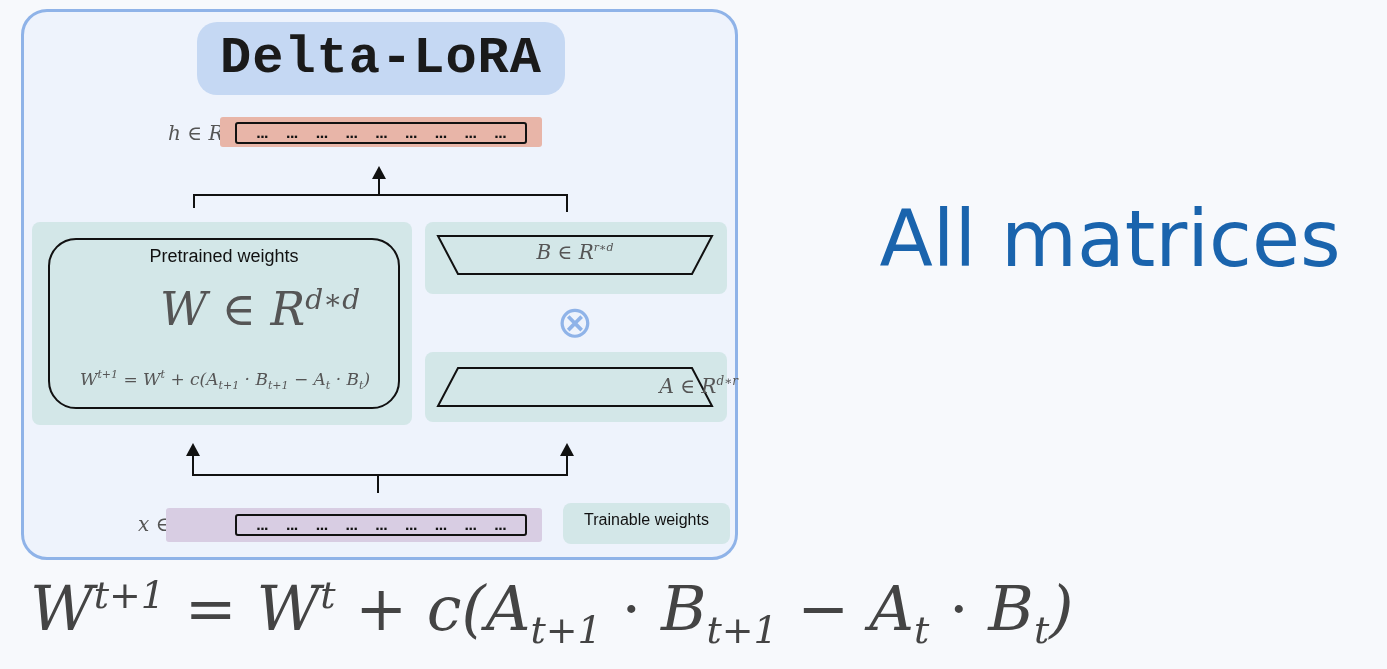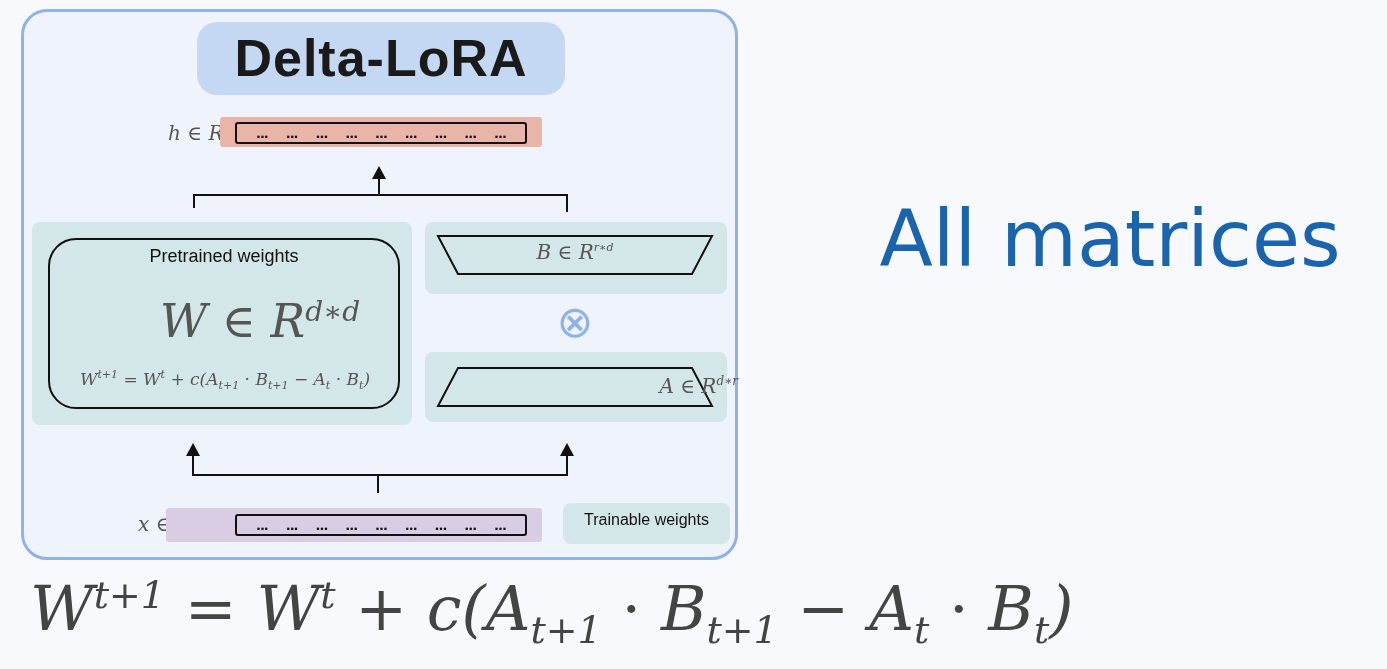--- a/index.html
+++ b/index.html
@@ -1,20 +1,20 @@
 <!DOCTYPE html>
 <html><head>
 <meta charset="utf-8">
 <style>
   html, body { margin:0; padding:0; }
   body { width:1387px; height:669px; background:#f7f9fc; position:relative; overflow:hidden; font-family:"DejaVu Sans", sans-serif; }
   .abs { position:absolute; }
   .panel { left:21px; top:9px; width:717px; height:551px; background:#eef3fc; border:3px solid #8fb3e8; border-radius:26px; box-sizing:border-box; }
   .title-bg { left:197px; top:22px; width:368px; height:73px; background:#c5d8f3; border-radius:20px; }
-  .title { left:197px; top:22px; width:368px; height:73px; line-height:73px; text-align:center; font-size:52px; font-weight:bold; color:#1a1a1a; font-family:Liberation Sans, sans-serif; letter-spacing:1px; }
+  .title { left:197px; top:22px; width:368px; height:73px; line-height:73px; text-align:center; font-size:52px; font-weight:bold; color:#1a1a1a; font-family:Liberation Mono, monospace; letter-spacing:1px; }
   .math { font-family:"DejaVu Serif", serif; font-style:italic; color:#555; }
   .vec-wrap { height:30px; border-radius:3px; }
   .vec { border:2px solid #111; border-radius:3px; box-sizing:border-box; display:flex; align-items:center; justify-content:space-around; padding:0 10px; font-size:13px; font-weight:bold; color:#111; letter-spacing:-1px; }
   .line { background:#111; }
   .teal { background:#d3e7e8; border-radius:8px; }
   .wbox { left:48px; top:238px; width:352px; height:171px; border:2px solid #111; border-radius:28px; box-sizing:border-box; }
   .hand { font-family:Liberation Sans, sans-serif; color:#111; }
   .big-text { left:840px; top:185px; width:540px; text-align:center; color:#1a64ad; font-size:78px; line-height:108px; font-family:"DejaVu Sans", sans-serif; }
   .formula { left:30px; top:572px; font-size:62px; color:#444; font-family:"DejaVu Serif", serif; font-style:italic; white-space:nowrap; }
   .formula sup, .formula sub { font-size:38px; }
@@ -49,21 +49,21 @@
 <div class="abs line" style="left:193px;top:194px;width:375px;height:2px;"></div>
 <div class="abs line" style="left:193px;top:194px;width:2px;height:14px;"></div>
 <div class="abs line" style="left:566px;top:194px;width:2px;height:18px;"></div>
 
 <div class="abs teal" style="left:32px;top:222px;width:380px;height:203px;"></div>
 <div class="abs teal" style="left:425px;top:222px;width:302px;height:72px;"></div>
 <div class="abs teal" style="left:425px;top:352px;width:302px;height:70px;"></div>
 
 <div class="abs wbox"></div>
 <div class="abs hand" style="left:48px;top:246px;width:352px;text-align:center;font-size:18px;">Pretrained weights</div>
-<div class="abs math" style="left:48px;top:282px;width:424px;text-align:center;font-size:46px;color:#555;margin-top:12px;">
+<div class="abs math" style="left:48px;top:282px;width:424px;text-align:center;font-size:46px;color:#555;">
   <span>W</span> <span style="font-style:normal">∈</span> <span>R</span><sup style="font-size:28px">d∗d</sup>
 </div>
 <div class="abs math sm-formula" style="left:50px;top:368px;width:350px;text-align:center;white-space:nowrap;">
   <span>W</span><sup>t+1</sup>
   <span>=</span>
   <span>W</span><sup>t</sup>
   <span>+ c(</span><span>A</span><sub>t+1</sub>
   <span>·</span>
   <span>B</span><sub>t+1</sub>
   <span>−</span>

